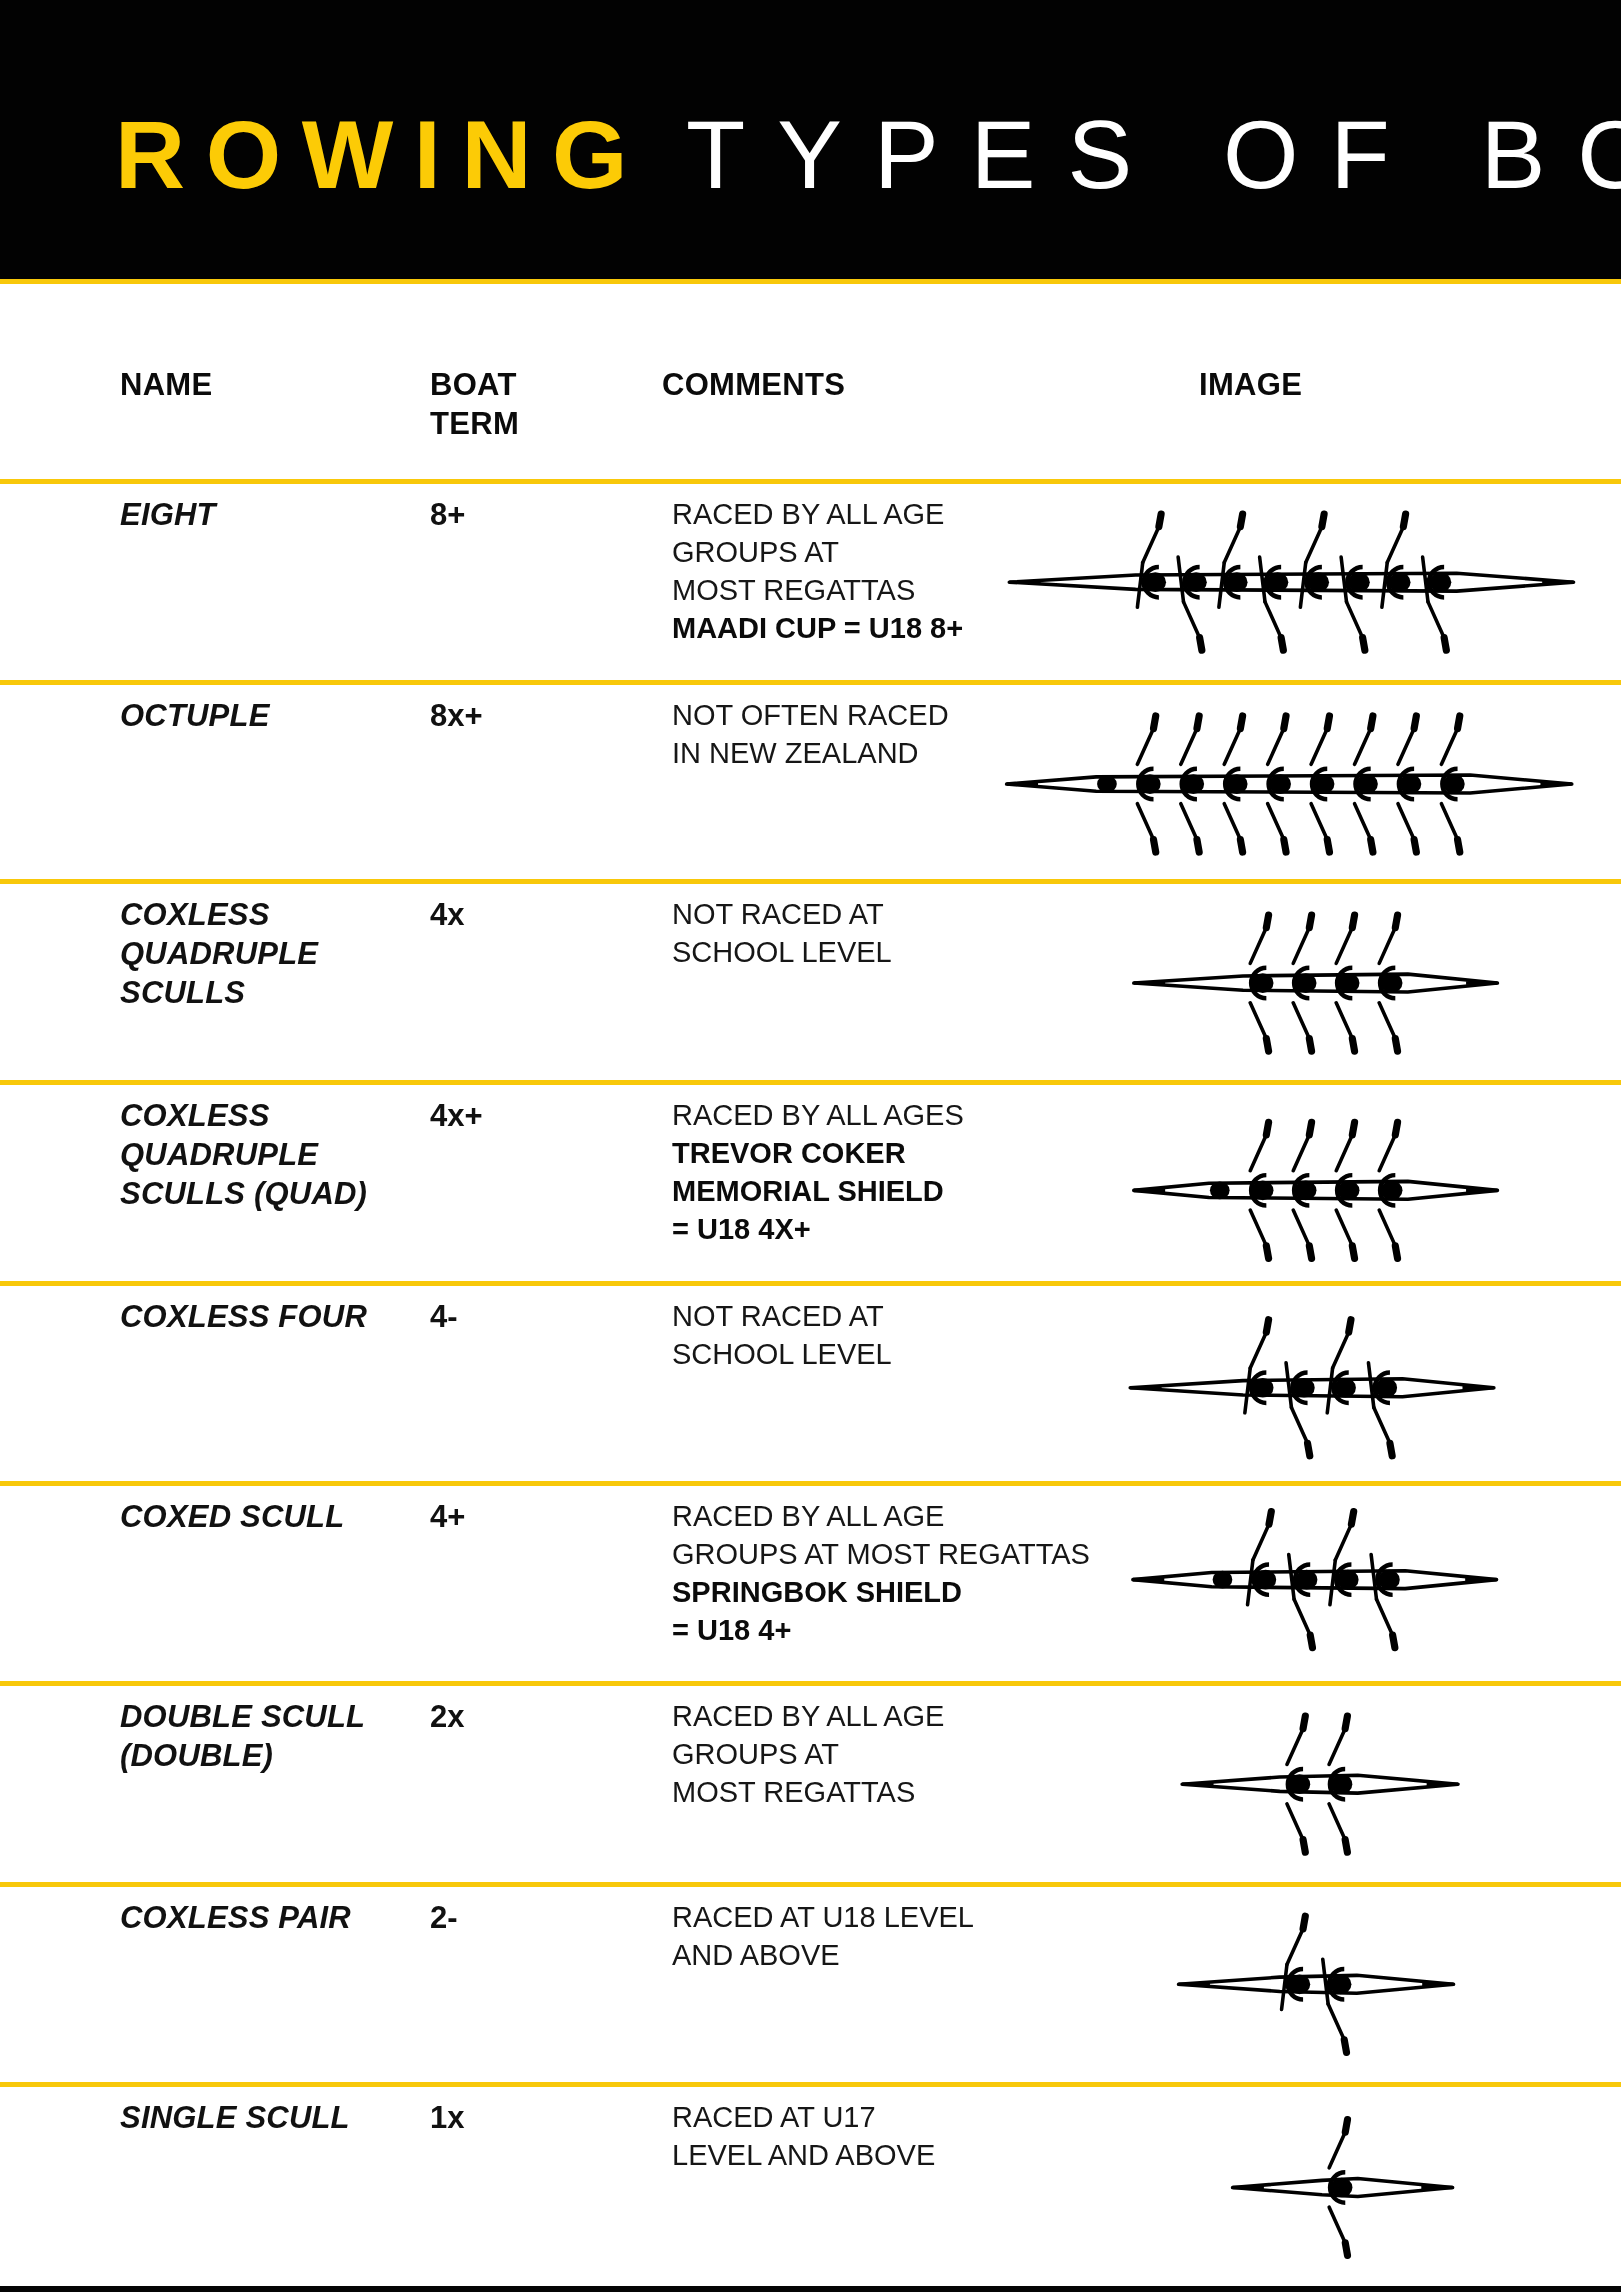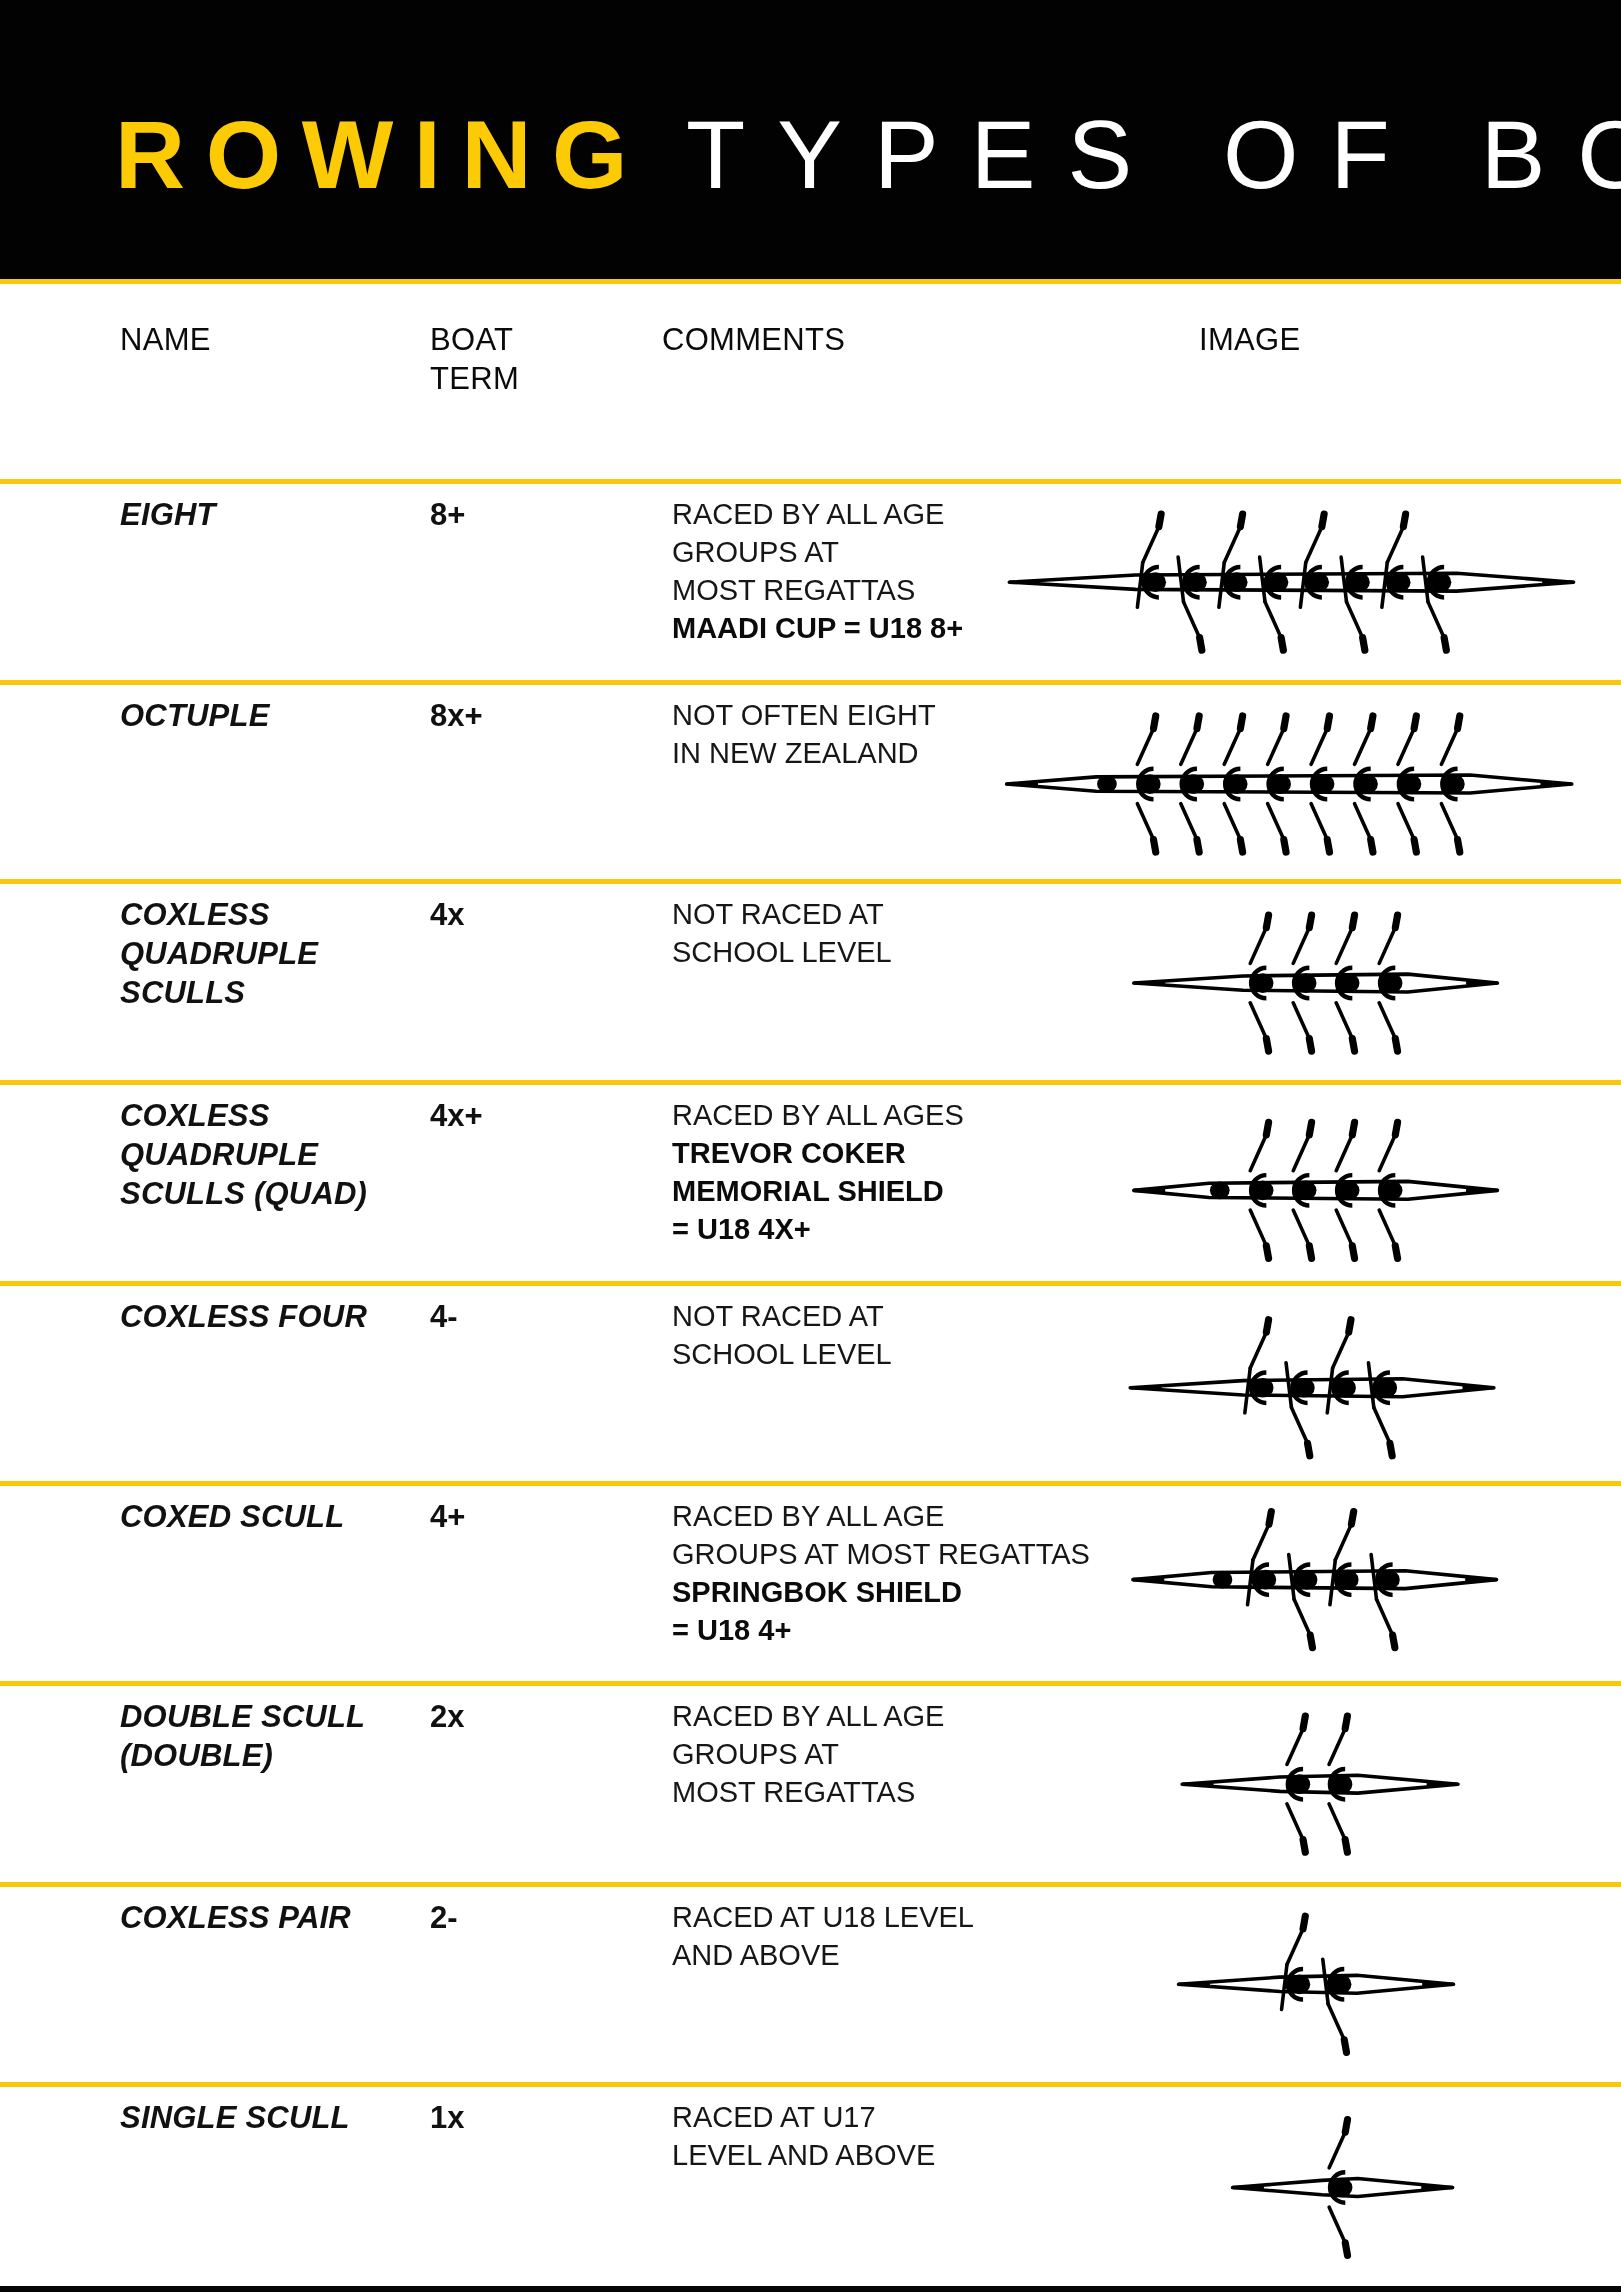--- a/index.html
+++ b/index.html
@@ -5,21 +5,21 @@
   html, body { margin: 0; padding: 0; background: #ffffff; }
   body { width: 1621px; height: 2293px; position: relative; overflow: hidden;
          font-family: "Liberation Sans", "DejaVu Sans", sans-serif; color: #111; }
   .header { position: absolute; left: 0; top: 0; width: 1621px; height: 279px; background: #020202; }
   .title { position: absolute; left: 115px; top: 106px; font-size: 97px; line-height: 1; white-space: nowrap;
            letter-spacing: 20.6px; }
   .title-accent { color: #FCCB06; font-weight: bold; }
   .title-rest { color: #ffffff; font-weight: normal; margin-left: 38px; letter-spacing: 32px; }
   .yline { position: absolute; left: 0; width: 1621px; height: 5.4px; background: #F8C80A; }
   .bottom-bar { position: absolute; left: 0; top: 2286px; width: 1621px; height: 7.2px; background: #050505; }
-  .colhead { position: absolute; font-weight: normal; font-size: 31px; line-height: 39px; color: #0b0b0b; letter-spacing: 0.3px; }
+  .colhead { position: absolute; font-weight: bold; font-size: 31px; line-height: 39px; color: #0b0b0b; letter-spacing: 0.3px; margin-top: 45px; }
   .row { position: absolute; left: 0; width: 1621px; }
   .cell-name { position: absolute; left: 120px; top: 16px; font-weight: bold; font-size: 31px; line-height: 39px; width: 287px; letter-spacing: 0.2px; font-style: italic; }
   .cell-term { position: absolute; left: 430px; top: 16px; font-weight: bold; font-size: 31px; line-height: 39px; }
   .cell-comments { position: absolute; left: 672px; top: 16px; font-size: 29px; line-height: 38px; width: 502px; font-weight: normal; color: #161616; }
   .cell-comments .strong { font-weight: bold; color: #0b0b0b; }
   .cell-comments .ln { display: block; white-space: nowrap; }
   .boat { position: absolute; left: 0; top: 0; }
 </style>
 </head>
 <body>
@@ -118,21 +118,21 @@
         </g>
       </svg>
     </div>
     <div class="row" style="top: 680px; height: 200px;">
       <div class="yline" style="top: 0px; left: 0px;"></div>
       <div class="cell-name">
         <div>OCTUPLE</div>
       </div>
       <div class="cell-term">8x+</div>
       <div class="cell-comments">
-        <span class="ln">NOT OFTEN EIGHT</span>
+        <span class="ln">NOT OFTEN RACED</span>
         <span class="ln">IN NEW ZEALAND</span>
       </div>
       <svg width="1621" height="200" viewBox="0 0 1810 223" class="boat">
         <g fill="none" stroke="#000" stroke-width="4" stroke-linejoin="round">
           <path d="M1124,116 L1224,108 L1641.5,106 L1755,116 L1641.5,126 L1224,124 Z"></path>
           <line x1="1124" y1="116" x2="1159" y2="116"></line>
           <line x1="1720" y1="116" x2="1755" y2="116"></line>
         </g>
         <ellipse cx="1236" cy="116" rx="11" ry="10" fill="#000"></ellipse>
         <g>

